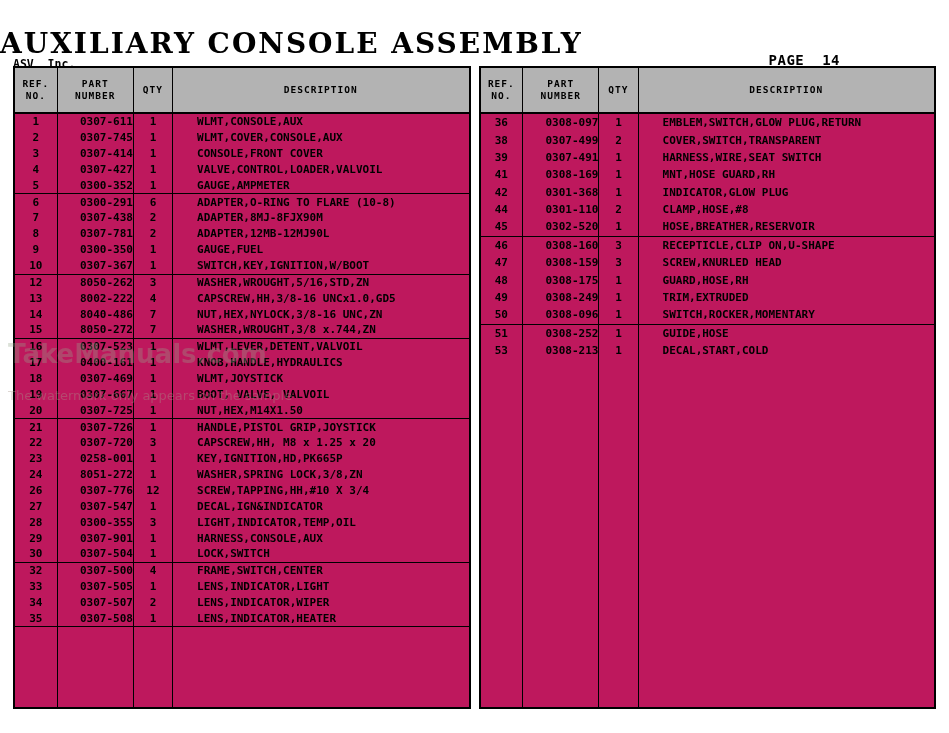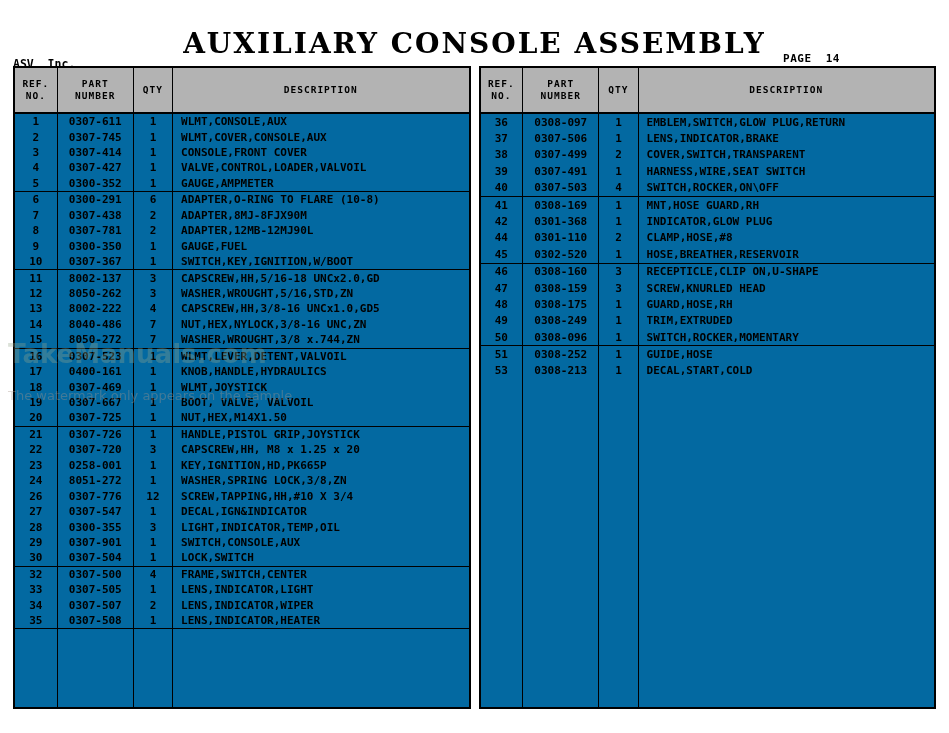--- a/index.html
+++ b/index.html
@@ -33,34 +33,34 @@
     line-height: 14px;
     letter-spacing: 0px;
     white-space: pre;
   }
 
   .doc-title {
     position: absolute;
     left: 0;
     top: 27px;
     width: 949px;
-    text-align: center;
+    text-align: left;
     font-family: "DejaVu Serif", serif;
     font-size: 28px;
     font-weight: bold;
     letter-spacing: 2.0px;
     white-space: pre;
   }
 
   .page-number {
     position: absolute;
     right: 13px;
     top: 52px;
     font-family: "DejaVu Sans Mono", monospace;
-    font-size: 11px;
+    font-size: 14px;
     font-weight: bold;
     letter-spacing: 0.5px;
     white-space: pre;
   }
 
   
   .tables-wrap {
     position: absolute;
     left: 13px;
     top: 66px;
@@ -68,21 +68,21 @@
     height: 643px;
     display: flex;
     gap: 8px;
   }
 
   .parts-table {
     width: 458px;
     border-collapse: collapse;
     table-layout: fixed;
     border: 2px solid #000;
-    background: #0369a1;
+    background: #be185d;
   }
 
   .parts-table col.c-ref    { width: 43px;  }
   .parts-table col.c-part   { width: 76px;  }
   .parts-table col.c-qty    { width: 39px;  }
   .parts-table col.c-desc   { width: 296px; }
 
   .parts-table thead th {
     background: #b3b3b3;
     border: 1px solid #000;
@@ -109,23 +109,23 @@
     font-family: "DejaVu Sans Mono", monospace;
     font-size: 11px;
     font-weight: bold;
     line-height: 15.2px;
     letter-spacing: 0px;
     white-space: pre;
     vertical-align: middle;
   }
 
   .parts-table tbody td.ref  { text-align: center; }
-  .parts-table tbody td.part { text-align: center; }
+  .parts-table tbody td.part { text-align: right; }
   .parts-table tbody td.qty  { text-align: center; }
-  .parts-table tbody td.desc { text-align: left; padding-left: 8px; }
+  .parts-table tbody td.desc { text-align: left; padding-left: 24px; }
 
   
   .parts-table tbody tr.group-end td {
     border-bottom: 1.6px solid #000;
   }
 
   .parts-table tbody tr.filler td {
     height: 15.2px;
   }
 
@@ -245,26 +245,20 @@
             <td class="qty">1</td>
             <td class="desc">GAUGE,FUEL</td>
           </tr>
           <tr class="group-end">
             <td class="ref">10</td>
             <td class="part">0307-367</td>
             <td class="qty">1</td>
             <td class="desc">SWITCH,KEY,IGNITION,W/BOOT</td>
           </tr>
           <tr>
-            <td class="ref">11</td>
-            <td class="part">8002-137</td>
-            <td class="qty">3</td>
-            <td class="desc">CAPSCREW,HH,5/16-18 UNCx2.0,GD</td>
-          </tr>
-          <tr>
             <td class="ref">12</td>
             <td class="part">8050-262</td>
             <td class="qty">3</td>
             <td class="desc">WASHER,WROUGHT,5/16,STD,ZN</td>
           </tr>
           <tr>
             <td class="ref">13</td>
             <td class="part">8002-222</td>
             <td class="qty">4</td>
             <td class="desc">CAPSCREW,HH,3/8-16 UNCx1.0,GD5</td>
@@ -350,21 +344,21 @@
           <tr>
             <td class="ref">28</td>
             <td class="part">0300-355</td>
             <td class="qty">3</td>
             <td class="desc">LIGHT,INDICATOR,TEMP,OIL</td>
           </tr>
           <tr>
             <td class="ref">29</td>
             <td class="part">0307-901</td>
             <td class="qty">1</td>
-            <td class="desc">SWITCH,CONSOLE,AUX</td>
+            <td class="desc">HARNESS,CONSOLE,AUX</td>
           </tr>
           <tr class="group-end">
             <td class="ref">30</td>
             <td class="part">0307-504</td>
             <td class="qty">1</td>
             <td class="desc">LOCK,SWITCH</td>
           </tr>
           <tr>
             <td class="ref">32</td>
             <td class="part">0307-500</td>
@@ -440,43 +434,31 @@
         </tr>
       </thead>
       <tbody id="right-body">
           <tr>
             <td class="ref">36</td>
             <td class="part">0308-097</td>
             <td class="qty">1</td>
             <td class="desc">EMBLEM,SWITCH,GLOW PLUG,RETURN</td>
           </tr>
           <tr>
-            <td class="ref">37</td>
-            <td class="part">0307-506</td>
-            <td class="qty">1</td>
-            <td class="desc">LENS,INDICATOR,BRAKE</td>
-          </tr>
-          <tr>
             <td class="ref">38</td>
             <td class="part">0307-499</td>
             <td class="qty">2</td>
             <td class="desc">COVER,SWITCH,TRANSPARENT</td>
           </tr>
           <tr>
             <td class="ref">39</td>
             <td class="part">0307-491</td>
             <td class="qty">1</td>
             <td class="desc">HARNESS,WIRE,SEAT SWITCH</td>
           </tr>
-          <tr class="group-end">
-            <td class="ref">40</td>
-            <td class="part">0307-503</td>
-            <td class="qty">4</td>
-            <td class="desc">SWITCH,ROCKER,ON\OFF</td>
-          </tr>
           <tr>
             <td class="ref">41</td>
             <td class="part">0308-169</td>
             <td class="qty">1</td>
             <td class="desc">MNT,HOSE GUARD,RH</td>
           </tr>
           <tr>
             <td class="ref">42</td>
             <td class="part">0301-368</td>
             <td class="qty">1</td>

